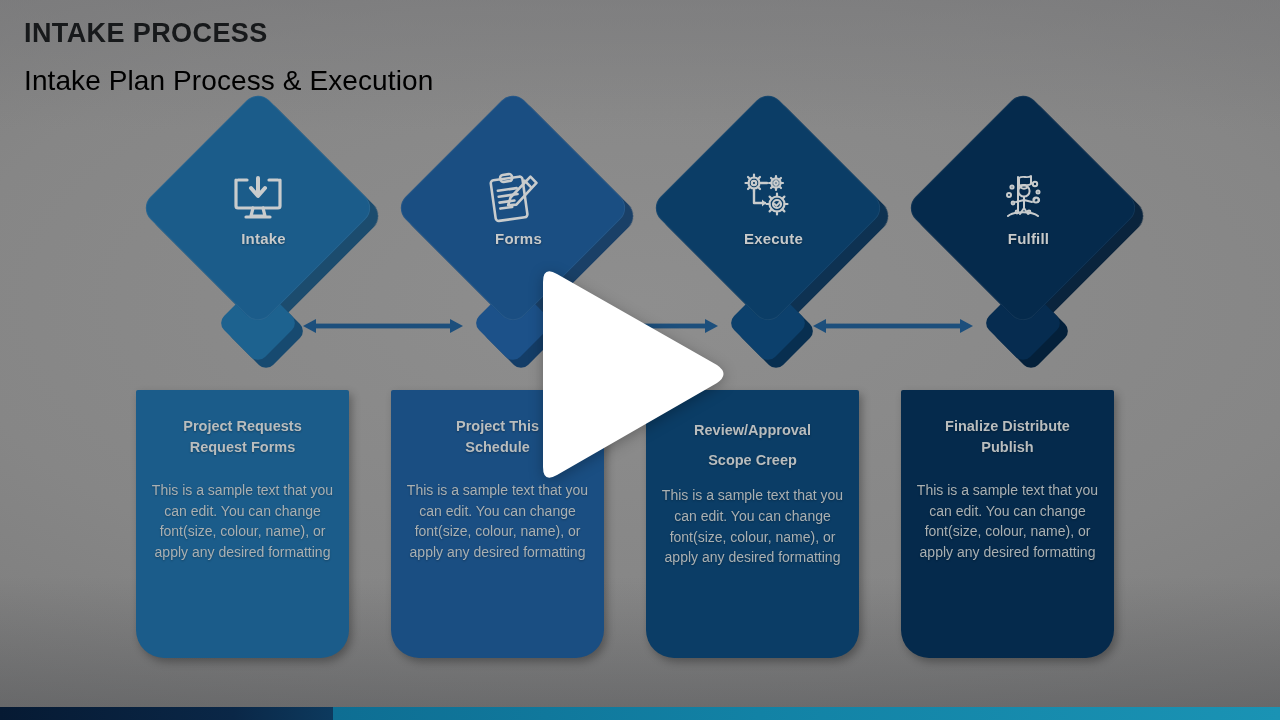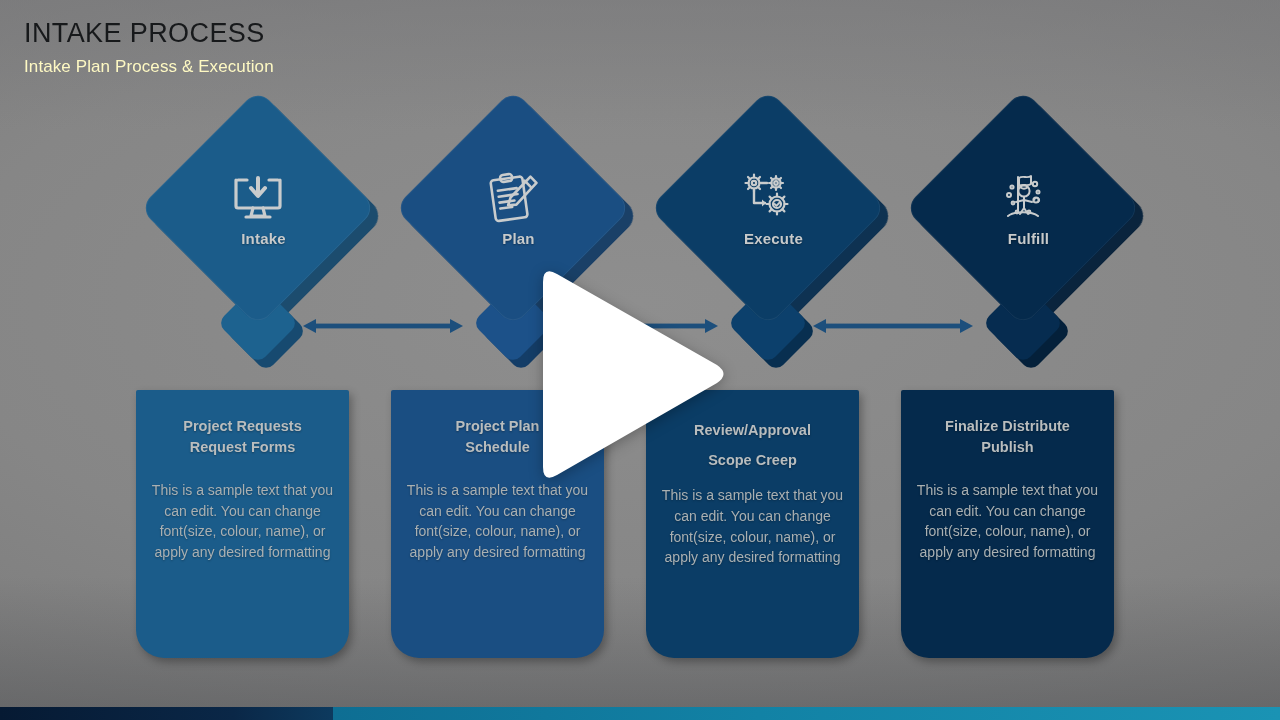--- a/index.html
+++ b/index.html
@@ -16,25 +16,25 @@
       radial-gradient(ellipse 120% 95% at 50% 42%, #8e8e8e 0%, #868686 45%, #7b7b7b 75%, #6f7174 100%);
   }
   #bg-vignette{
     position:absolute; inset:0;
     background:linear-gradient(180deg, rgba(120,120,122,.55) 0%, rgba(0,0,0,0) 18%, rgba(0,0,0,0) 80%, rgba(60,62,66,.35) 100%);
   }
 
   
   #header{ position:absolute; left:24px; top:18px; }
   #title{
-    font-size:27px; font-weight:normal; letter-spacing:.4px;
+    font-size:27px; font-weight:bold; letter-spacing:.4px;
     color:#17191b;
   }
   #subtitle{
-    font-size:17px; color:#fef9c3; margin-top:8px; letter-spacing:.1px;
+    font-size:28px; color:#000000; margin-top:16px; letter-spacing:.1px;
   }
 
   
   #stage{ position:absolute; inset:0; }
 
   .col{ position:absolute; top:0; width:256px; height:720px; }
 
   
   .dia-wrap{ position:absolute; left:0; top:112px; width:256px; height:280px; }
 
@@ -179,26 +179,26 @@
               <rect x="12" y="8" width="32" height="41" rx="3"></rect>
               <rect x="22" y="4" width="12" height="7" rx="3"></rect>
               <path d="M18 19 h19 M18 25 h19 M18 31 h15 M18 37 h12"></path>
             </g>
             <g transform="rotate(10 44 26)">
               <path d="M46 6 l7 5 -16 25 -8 2 1 -8 z"></path>
               <path d="M41 11 l7 5"></path>
             </g>
           </svg>
         </span>
-        <span class="dia-label">Plan</span>
+        <span class="dia-label">Forms</span>
       </div>
     </div>
     <div class="card" id="cd-1" style="background: rgb(26, 78, 130);">
       <div class="card-heading">
-        <div>Project Plan</div>
+        <div>Project This</div>
         <div>Schedule</div>
       </div>
       <div class="card-body">This is a sample text that you can edit. You can change font(size, colour, name), or apply any desired formatting</div>
     </div>
   </div>
 
   <div class="col" id="col-2" style="left:640px;">
     <div class="dia-wrap">
       <div class="dia-shadow" id="dsh-2" style="background: rgb(8, 46, 79);"></div>
       <div class="tail-shadow" id="tsh-2" style="background: rgb(8, 47, 80);"></div>

